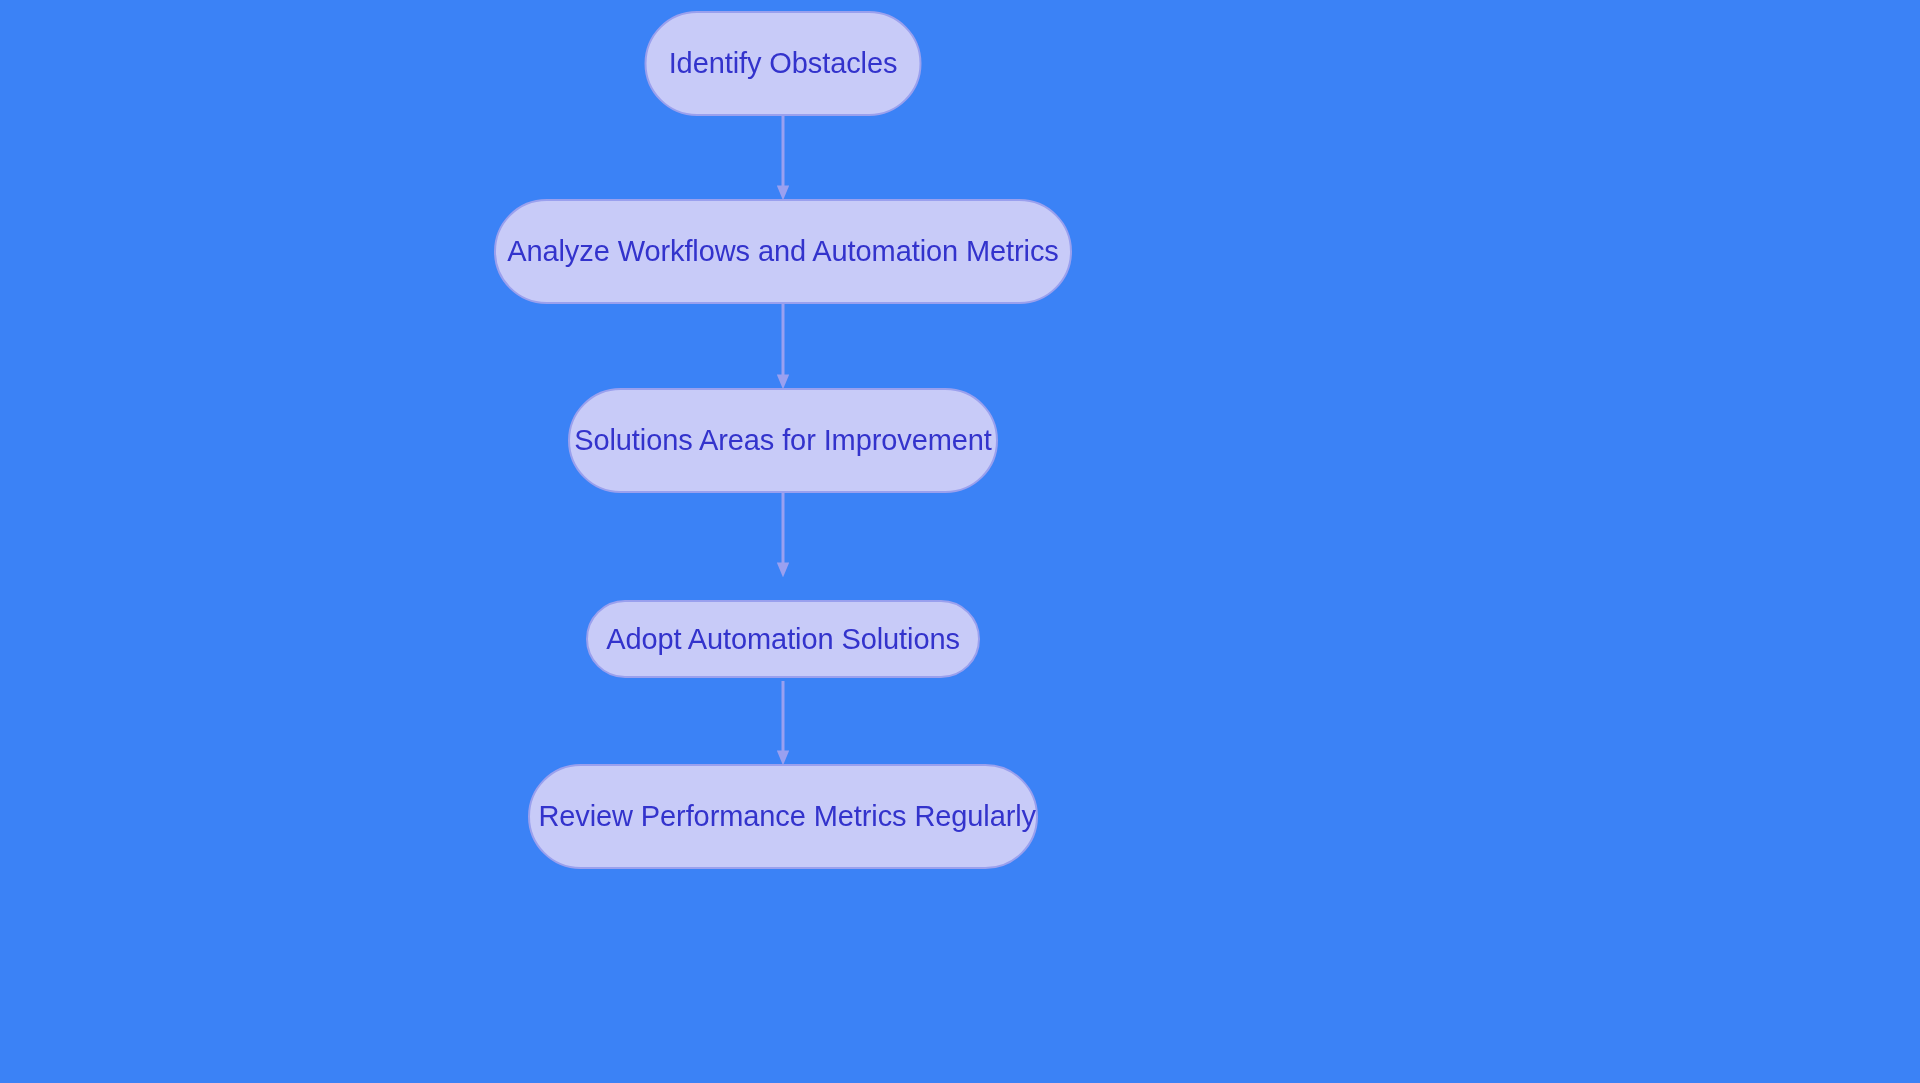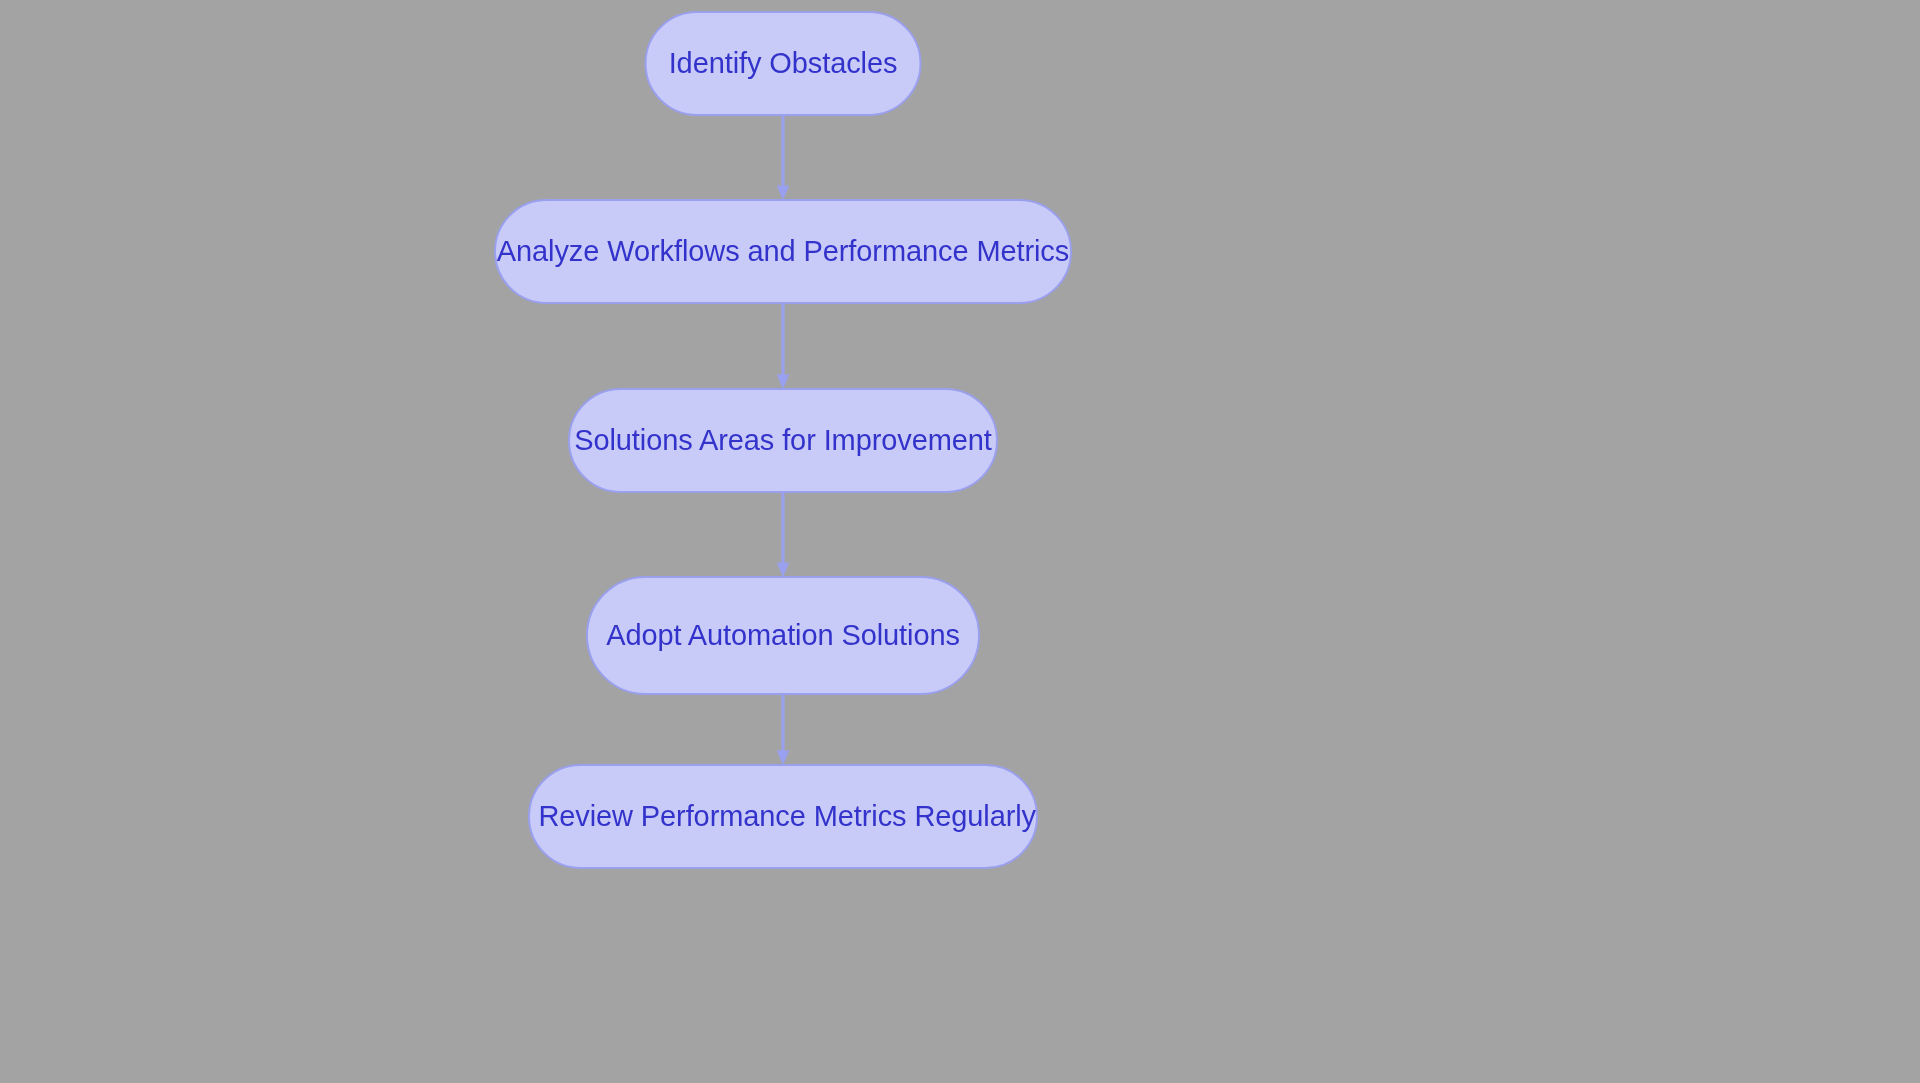--- a/index.html
+++ b/index.html
@@ -12,21 +12,21 @@
     width: 1920px;
     height: 1083px;
     overflow: hidden;
     font-family: "Liberation Sans", sans-serif;
   }
 
   #flow-canvas {
     position: relative;
     width: 1920px;
     height: 1083px;
-    background: #a3a3a3;
+    background: #3b82f6;
   }
 
   .flow-svg {
     position: absolute;
     top: 0;
     left: 0;
     width: 1920px;
     height: 1083px;
     display: block;
   }
@@ -60,21 +60,21 @@
     line-height: 1;
     letter-spacing: -0.1px;
     white-space: nowrap;
     text-align: center;
   }
 
   
   #node-0 { left: 783px; top: 11px;  width: 277px; height: 105px; }
   #node-1 { left: 783px; top: 199px; width: 578px; height: 105px; }
   #node-2 { left: 783px; top: 388px; width: 430px; height: 105px; }
-  #node-3 { left: 783px; top: 576px; width: 394px; height: 119px; }
+  #node-3 { left: 783px; top: 600px; width: 394px; height: 78px; }
   #node-4 { left: 783px; top: 764px; width: 510px; height: 105px; justify-content: flex-end; }
 </style>
 </head>
 <body>
 
 <div id="flow-canvas">
 
   <svg class="flow-svg" viewBox="0 0 1920 1083" xmlns="http://www.w3.org/2000/svg">
     <defs>
       <marker id="arrowhead" markerWidth="5" markerHeight="4.2" refX="0.2" refY="2.1" orient="auto" markerUnits="strokeWidth">
@@ -96,21 +96,21 @@
     </g>
   </svg>
 
   <div class="node-layer">
 
     <div class="flow-node" id="node-0">
       <span class="node-label">Identify Obstacles</span>
     </div>
 
     <div class="flow-node" id="node-1">
-      <span class="node-label">Analyze Workflows and Performance Metrics</span>
+      <span class="node-label">Analyze Workflows and Automation Metrics</span>
     </div>
 
     <div class="flow-node" id="node-2">
       <span class="node-label">Solutions Areas for Improvement</span>
     </div>
 
     <div class="flow-node" id="node-3">
       <span class="node-label">Adopt Automation Solutions</span>
     </div>
 

